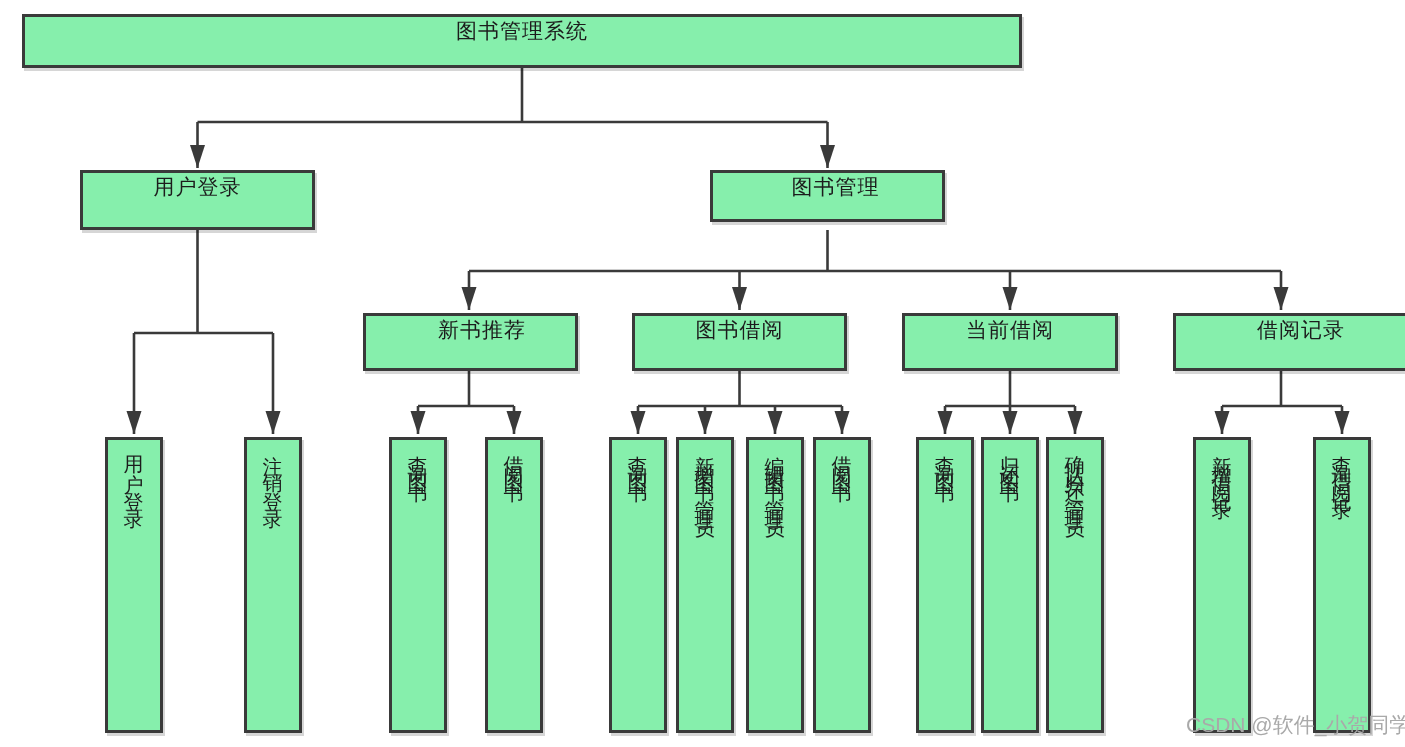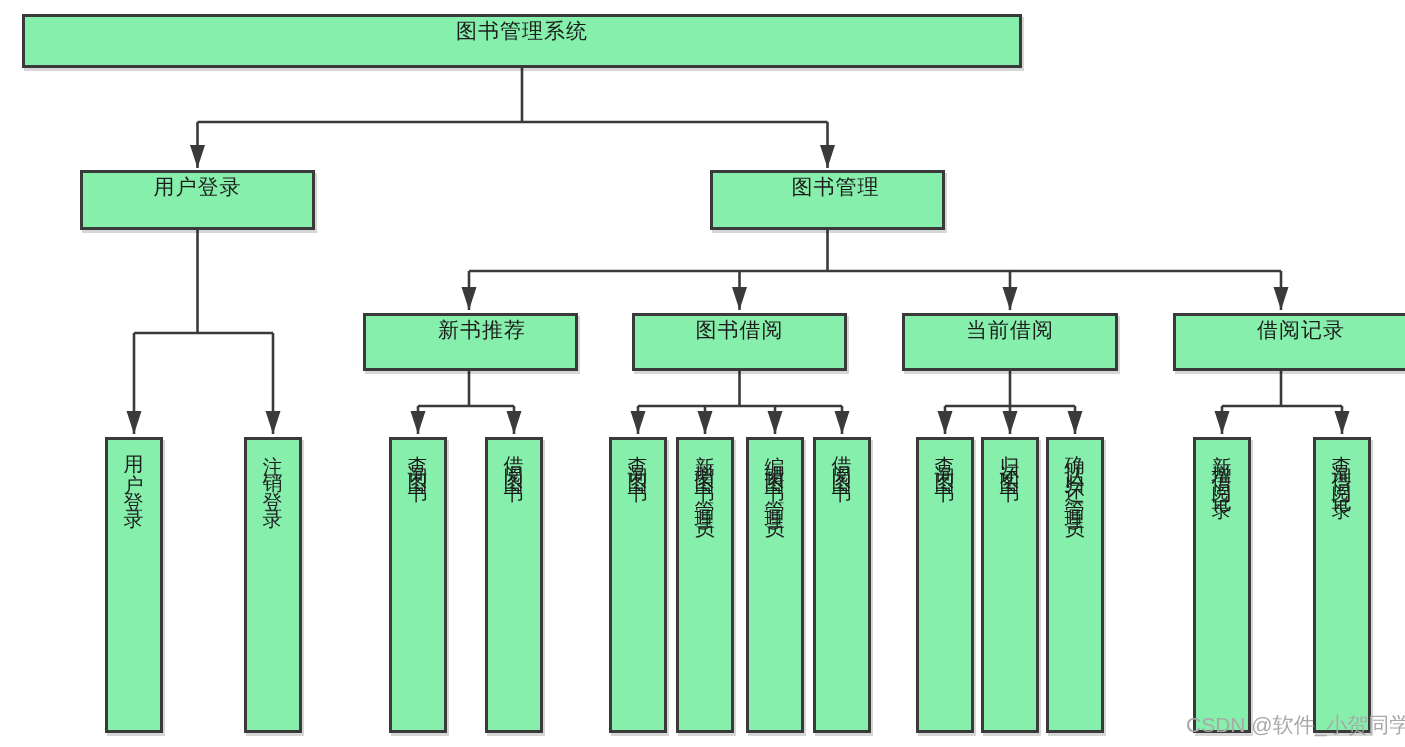--- a/index.html
+++ b/index.html
@@ -36,21 +36,21 @@
     position:absolute;
     left:1186px;top:711px;
     font-size:21px;
     color:#a9a9a9;
     white-space:nowrap;
     z-index:5;
   }
   
   .b-root{left:22px;top:14px;width:1000px;height:54px;}
   .b-l2-user{left:80px;top:170px;width:235px;height:60px;}
-  .b-l2-book{left:710px;top:170px;width:235px;height:60px;padding-left:16px;}
+  .b-l2-book{left:710px;top:170px;width:235px;height:52px;padding-left:16px;}
   .b-l3{top:313px;height:58px;}
   .b-l3-new{left:363px;width:215px;padding-left:23px;}
   .b-l3-borrow{left:632px;width:215px;}
   .b-l3-current{left:902px;width:216px;}
   .b-l3-record{left:1173px;width:256px;}
   .leaf{top:437px;width:58px;height:296px;}
   .lf-1{left:105px;} .lf-2{left:244px;}
   .lf-3{left:389px;} .lf-4{left:485px;}
   .lf-5{left:609px;} .lf-6{left:676px;} .lf-7{left:746px;} .lf-8{left:813px;}
   .lf-9{left:916px;} .lf-10{left:981px;} .lf-11{left:1046px;}

